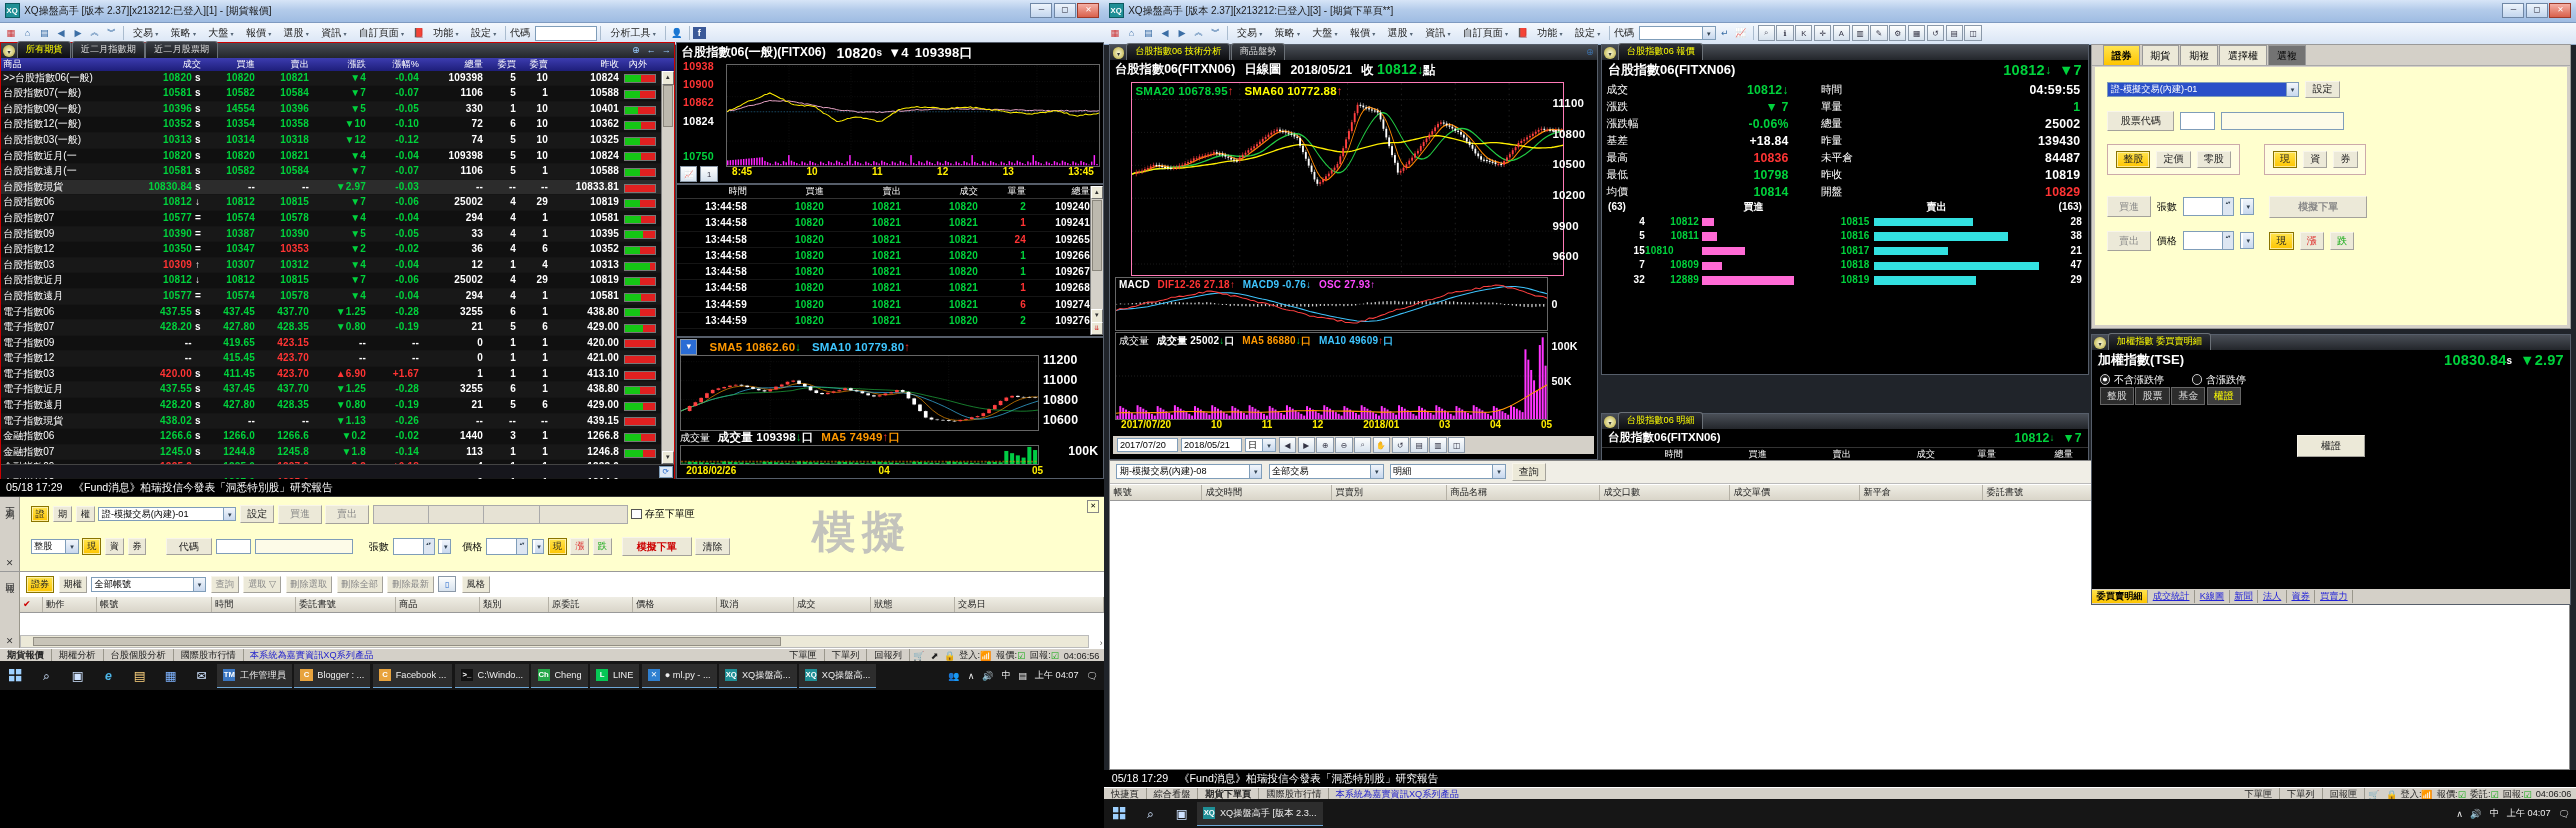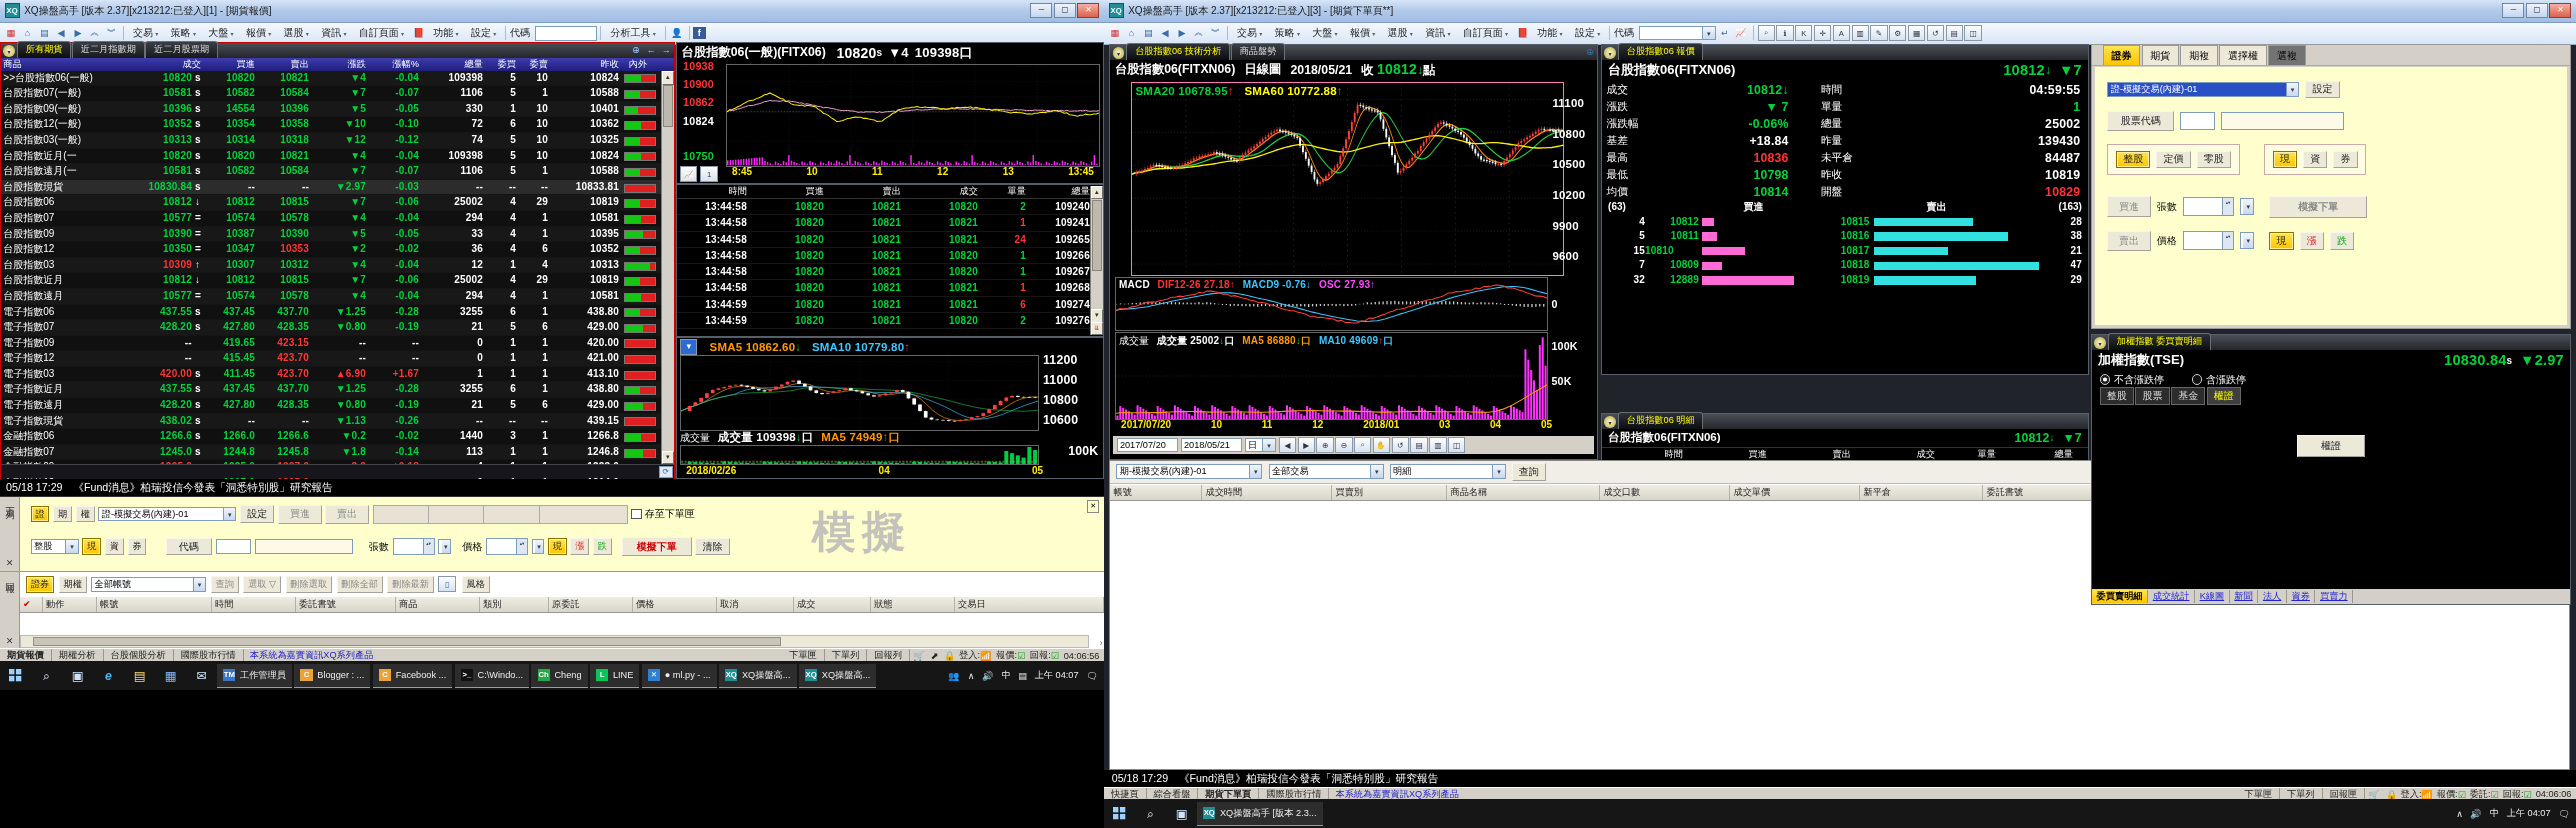--- a/index.html
+++ b/index.html
@@ -2220,21 +2220,21 @@
           <div class="qc num c-g" style="width:84px">10812</div>
           <div class="qc num c-g" style="width:61px">1</div>
           <div class="qc num c-w" style="width:77px">25002</div>
         </div>
       </div>
   </div>
 
   <div class="abs" style="left:5.4px;top:460px;width:1461px;height:310px;background:#fff;border:0.8px solid #888;box-sizing:border-box">
     <div class="row" style="height:21.5px;background:#f0eee6;gap:6.1px;padding-left:6.1px;border-bottom:0.8px solid #bbb">
       <div class="sel" style="width:146px">
-          <span>期-模擬交易(內建)-01</span>
+          <span>期-模擬交易(內建)-08</span>
           <span class="da">▼</span>
         </div>
       <div class="sel" style="width:115px">
           <span>全部交易</span>
           <span class="da">▼</span>
         </div>
       <div class="sel" style="width:116px">
           <span>明細</span>
           <span class="da">▼</span>
         </div>

